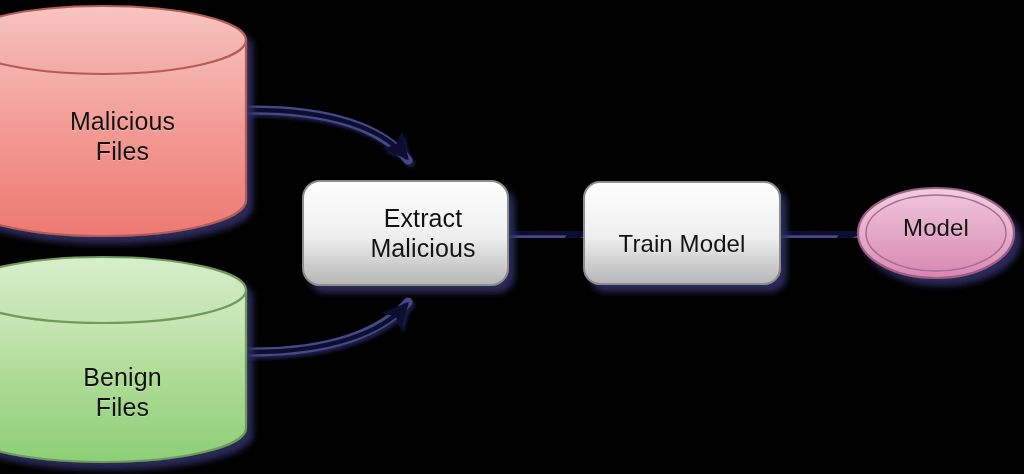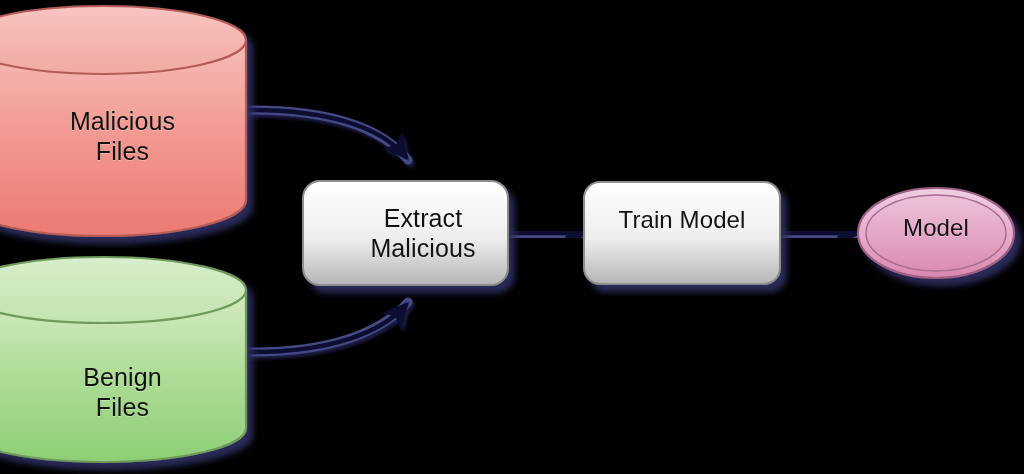--- a/index.html
+++ b/index.html
@@ -40,21 +40,21 @@
     font-weight: 400;
     letter-spacing: 0.1px;
     pointer-events: none;
     text-shadow: 0 1px 0 rgba(255,255,255,0.28);
   }
   .node-label span { display: block; white-space: nowrap; }
 
   .lbl-malicious { left: 0px;   top: 96px;  width: 245px; height: 80px; }
   .lbl-benign    { left: 0px;   top: 352px; width: 245px; height: 80px; }
   .lbl-extract   { left: 302px; top: 182px; width: 242px; height: 102px; }
-  .lbl-train     { left: 584px; top: 174px; width: 196px; height: 92px;
+  .lbl-train     { left: 584px; top: 198px; width: 196px; height: 92px;
                    font-size: 24px; }
   .lbl-model     { left: 858px; top: 190px; width: 156px; height: 76px;
                    font-size: 24px; }
 </style>
 </head>
 <body>
 
 <div id="canvas">
 
   <svg id="flow-svg" viewBox="0 0 1024 474">

